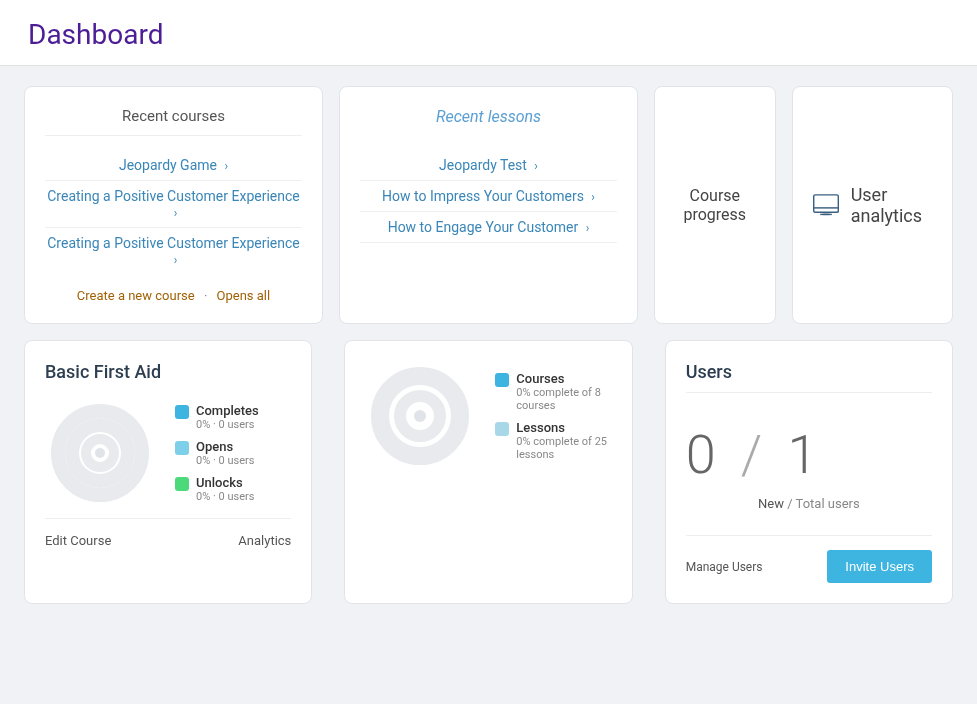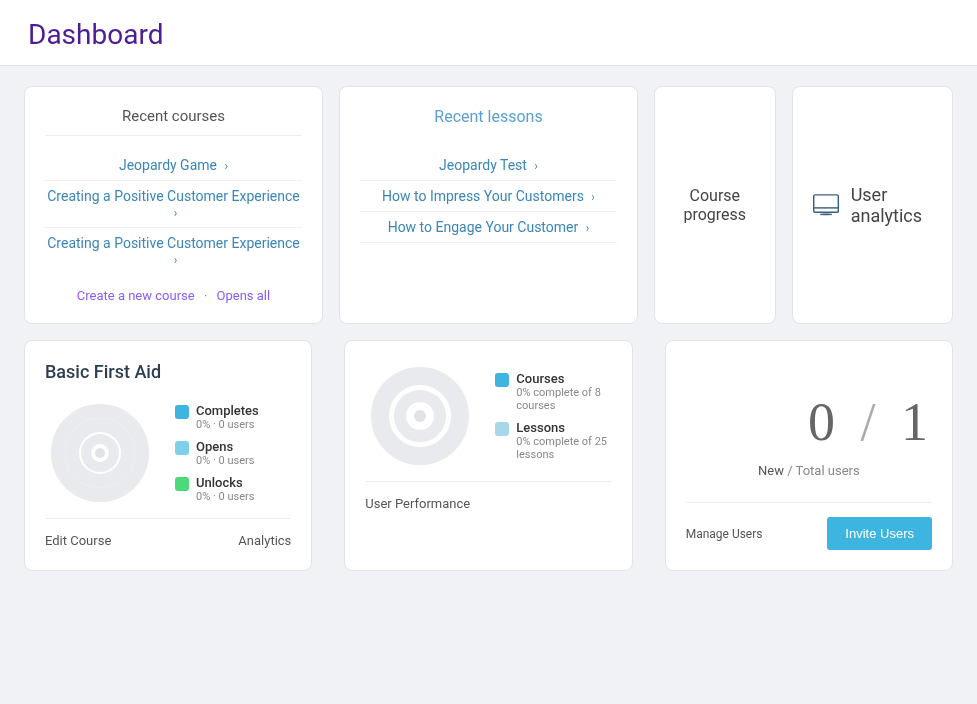--- a/index.html
+++ b/index.html
@@ -66,34 +66,35 @@
       font-size: 12px;
       margin-left: 4px;
     }
     .card-footer {
       text-align: center;
       margin-top: 14px;
       font-size: 13px;
       color: #888;
     }
     .card-footer a {
-      color: #8b5cf6;
+      color: #a16207;
       text-decoration: none;
       cursor: pointer;
     }
     .dot-sep {
       margin: 0 6px;
       color: #888;
     }
 
     
     .lessons-card .card-title {
       color: #5a9fd4;
       border-bottom: none;
       font-size: 16px;
+      font-style: italic;
     }
     .lessons-card .course-link {
       border-bottom: 1px solid #f0f0f0;
     }
 
     
     .progress-card {
       display: flex;
       align-items: center;
       justify-content: center;
@@ -193,27 +194,26 @@
       cursor: pointer;
     }
 
     
     .users-card .section-title {
       border-bottom: 1px solid #eee;
       padding-bottom: 10px;
       margin-bottom: 0;
     }
     .users-count {
-      text-align: right;
+      text-align: left;
       font-size: 54px;
       color: #666;
       letter-spacing: 4px;
       padding: 30px 0 10px;
       font-weight: 300;
-      font-family: Liberation Serif, serif;
     }
     .users-count .slash {
       color: #aaa;
       margin: 0 4px;
     }
     .users-label {
       text-align: center;
       font-size: 13px;
       color: #888;
       margin-bottom: 24px;
@@ -370,26 +370,24 @@
           </div>
           <div class="legend-item">
             <div class="legend-dot" style="background:#a8d8e8;"></div>
             <div>
               <div class="legend-text">Lessons</div>
               <span class="legend-sub">0% complete of 25 lessons</span>
             </div>
           </div>
         </div>
       </div>
-      <div class="card-actions">
-        <a class="action-link">User Performance</a>
-      </div>
     </div>
 
     <div class="card users-card">
+      <div class="section-title">Users</div>
       <div class="users-count">
         <span>0</span>
         <span class="slash">/</span>
         <span>1</span>
       </div>
       <div class="users-label">
         <span class="new-text">New</span>
         <span>/</span>
         <span>Total users</span>
       </div>

